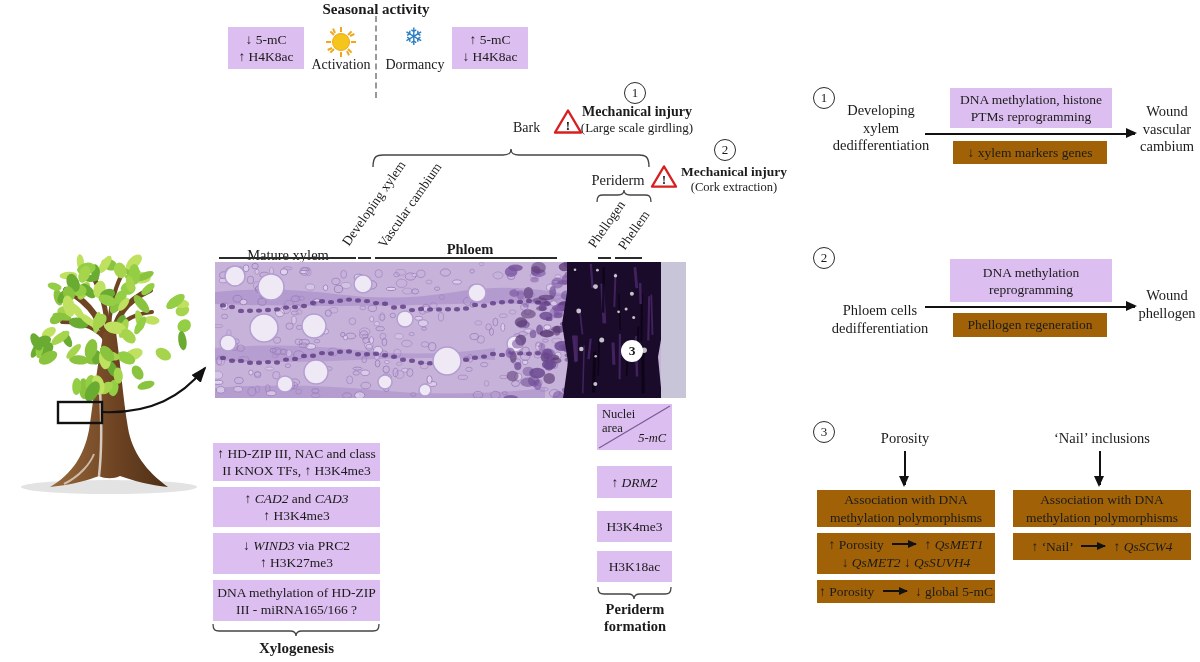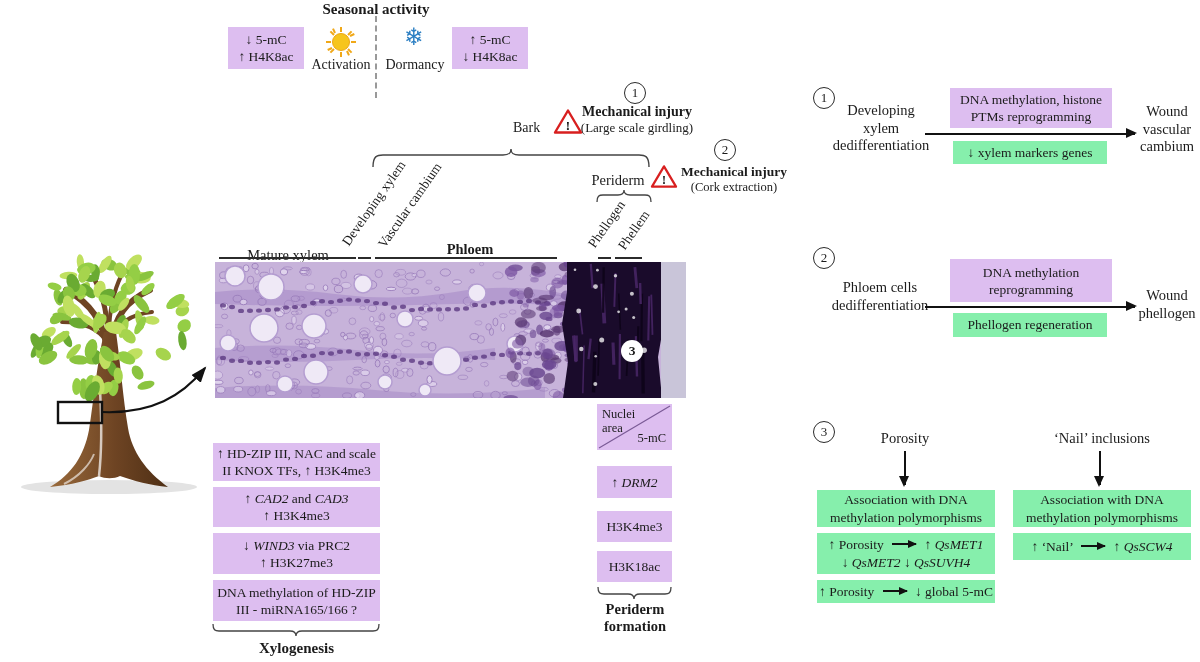--- a/index.html
+++ b/index.html
@@ -3,21 +3,21 @@
 <meta charset="utf-8">
 <style>
   html,body{margin:0;padding:0;background:#fff;}
   #fig{position:relative;width:1200px;height:662px;background:#fff;overflow:hidden;
        font-family:"Liberation Serif","DejaVu Serif",serif;color:#1b1b1b;}
   .txt{position:absolute;color:#1b1b1b;font-size:14px;line-height:17px;}
   .c{text-align:center;}
   .b{font-weight:bold;}
   .pbox{position:absolute;background:#ddbef0;display:flex;flex-direction:column;align-items:center;
         justify-content:center;text-align:center;font-size:13.5px;line-height:17px;}
-  .ybox{position:absolute;background:#86efac;display:flex;flex-direction:column;align-items:center;
+  .ybox{position:absolute;background:#a16207;display:flex;flex-direction:column;align-items:center;
         justify-content:center;text-align:center;font-size:13.5px;line-height:18px;}
   .circled{position:absolute;width:20px;height:20px;border:1.5px solid #2b2b2b;border-radius:50%;
         background:#fff;display:flex;align-items:center;justify-content:center;font-size:13px;}
   .uline{position:absolute;height:1.6px;background:#2b2b2b;}
   .rot{position:absolute;transform-origin:0 100%;transform:rotate(-55deg);white-space:nowrap;
        font-size:13.5px;height:17px;line-height:17px;}
   .dash-v{position:absolute;border-left:2px dashed #999;}
   .flow-arrow{position:absolute;height:2.2px;background:#111;}
   .flow-arrow::after{content:"";position:absolute;right:-2px;top:-4.6px;width:0;height:0;
        border-left:11px solid #111;border-top:5.6px solid transparent;border-bottom:5.6px solid transparent;}
@@ -696,21 +696,21 @@
         <ellipse cx="126.2" cy="44.1" rx="4.2" ry="8.5" fill="#a6d44d" transform="rotate(169 126.2 44.1)"></ellipse>
         <ellipse cx="119.7" cy="64.3" rx="3.6" ry="7.8" fill="#c0e060" transform="rotate(39 119.7 64.3)"></ellipse>
         <ellipse cx="178.4" cy="100.6" rx="4.1" ry="9.7" fill="#6aab32" transform="rotate(172 178.4 100.6)"></ellipse>
         <ellipse cx="171.5" cy="61.5" rx="5.0" ry="10.9" fill="#94ce45" transform="rotate(54 171.5 61.5)"></ellipse>
       </g>
     <rect x="54" y="162" width="44" height="21" fill="none" stroke="#111" stroke-width="2.4"></rect>
     <path d="M98,172 C148,174 178,156 201,128" fill="none" stroke="#111" stroke-width="2" marker-end="url(#ah)"></path>
   </svg>
 
   <div class="pbox" style="left:213px;top:443px;width:167px;height:38px;">
-    <span>↑ HD-ZIP III, NAC and scale</span>
+    <span>↑ HD-ZIP III, NAC and class</span>
     <span>II KNOX TFs, ↑ H3K4me3</span>
   </div>
   <div class="pbox" style="left:213px;top:487px;width:167px;height:40px;">
     <span><span>↑ </span><i>CAD2</i><span> and </span><i>CAD3</i></span>
     <span>↑ H3K4me3</span>
   </div>
   <div class="pbox" style="left:213px;top:533px;width:167px;height:41px;">
     <span><span>↓ </span><i>WIND3</i><span> via PRC2</span></span>
     <span>↑ H3K27me3</span>
   </div>
@@ -722,21 +722,21 @@
     <path d="M1,1 C1,7 3,8 7,8 L78,8 C82,8 84,9 84,13 C84,9 86,8 90,8 L161,8 C165,8 167,7 167,1" fill="none" stroke="#444" stroke-width="1.3"></path>
   </svg>
   <div class="txt c b" style="left:213px;top:640px;width:167px;font-size:15px;">Xylogenesis</div>
 
   <div class="pbox" style="left:597px;top:404px;width:75px;height:46px;">
     <svg style="position:absolute;left:0;top:0;" width="75" height="46" viewBox="0 0 75 46">
       <line x1="2" y1="44" x2="73" y2="2" stroke="#7a5a96" stroke-width="1.2"></line>
     </svg>
     <span style="position:absolute;left:5px;top:2px;font-size:12.5px;">Nuclei</span>
     <span style="position:absolute;left:5px;top:16px;font-size:12.5px;">area</span>
-    <span style="position:absolute;right:6px;bottom:3px;font-size:12.5px;">5-mC</span>
+    <span style="position:absolute;right:6px;bottom:3px;font-size:12.5px;font-style:italic;">5-mC</span>
   </div>
   <div class="pbox" style="left:597px;top:466px;width:75px;height:32px;">
     <span><span>↑ </span><i>DRM2</i></span>
   </div>
   <div class="pbox" style="left:597px;top:511px;width:75px;height:31px;">
     <span>H3K4me3</span>
   </div>
   <div class="pbox" style="left:597px;top:551px;width:75px;height:31px;">
     <span>H3K18ac</span>
   </div>
@@ -762,21 +762,21 @@
   <div class="ybox" style="left:953px;top:141px;width:154px;height:23px;">
     <span>↓ xylem markers genes</span>
   </div>
   <div class="txt c" style="left:1134px;top:103px;width:66px;font-size:14.5px;line-height:17.5px;">
     <div>Wound</div>
     <div>vascular</div>
     <div>cambium</div>
   </div>
 
   <div class="circled" style="left:813px;top:247px;">2</div>
-  <div class="txt c" style="left:818px;top:279px;width:124px;font-size:14.5px;line-height:17.5px;">
+  <div class="txt c" style="left:818px;top:302px;width:124px;font-size:14.5px;line-height:17.5px;">
     <div>Phloem cells</div>
     <div>dedifferentiation</div>
   </div>
   <div class="pbox" style="left:950px;top:259px;width:162px;height:43px;">
     <span>DNA methylation</span>
     <span>reprogramming</span>
   </div>
   <div class="flow-arrow" style="left:925px;top:306px;width:210px;"></div>
   <div class="ybox" style="left:953px;top:313px;width:154px;height:24px;">
     <span>Phellogen regeneration</span>

